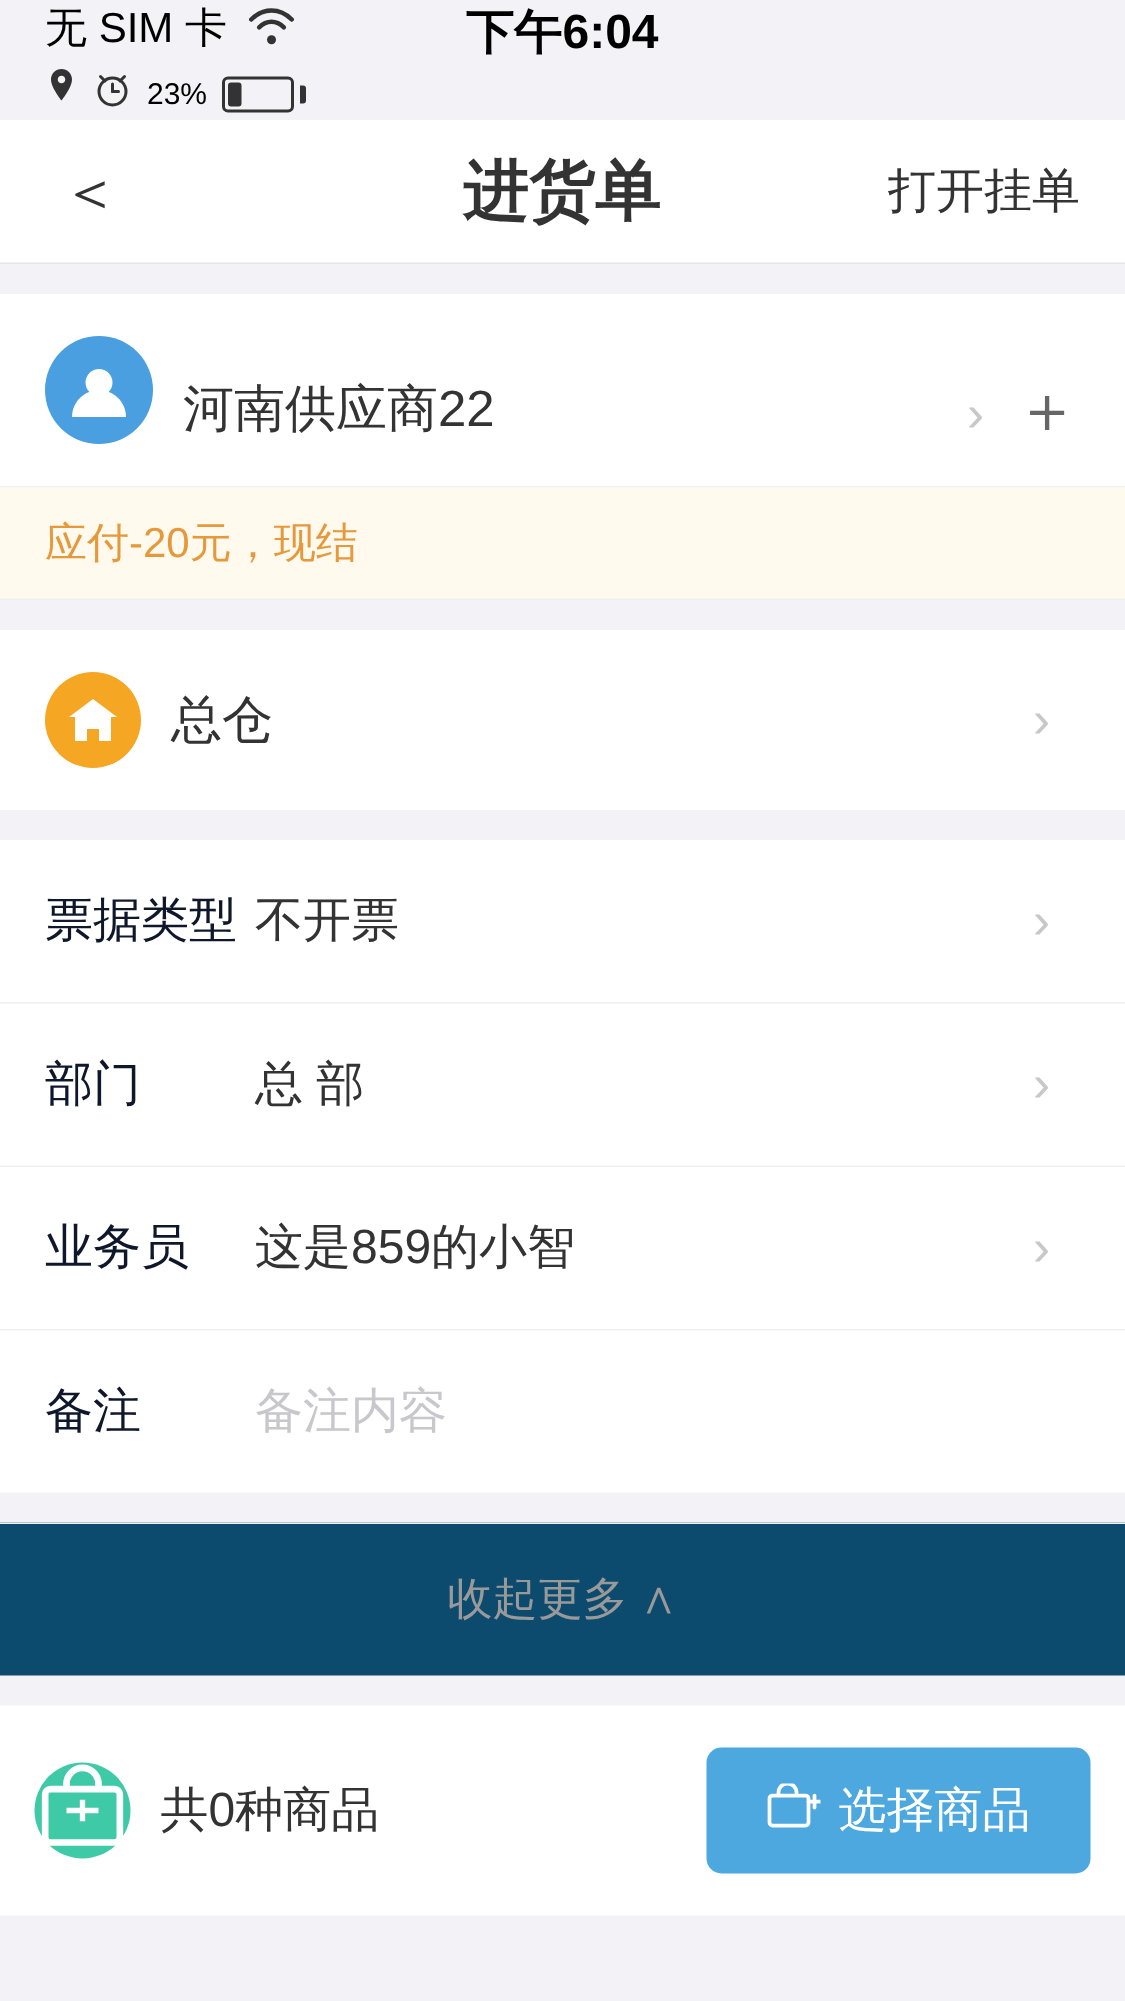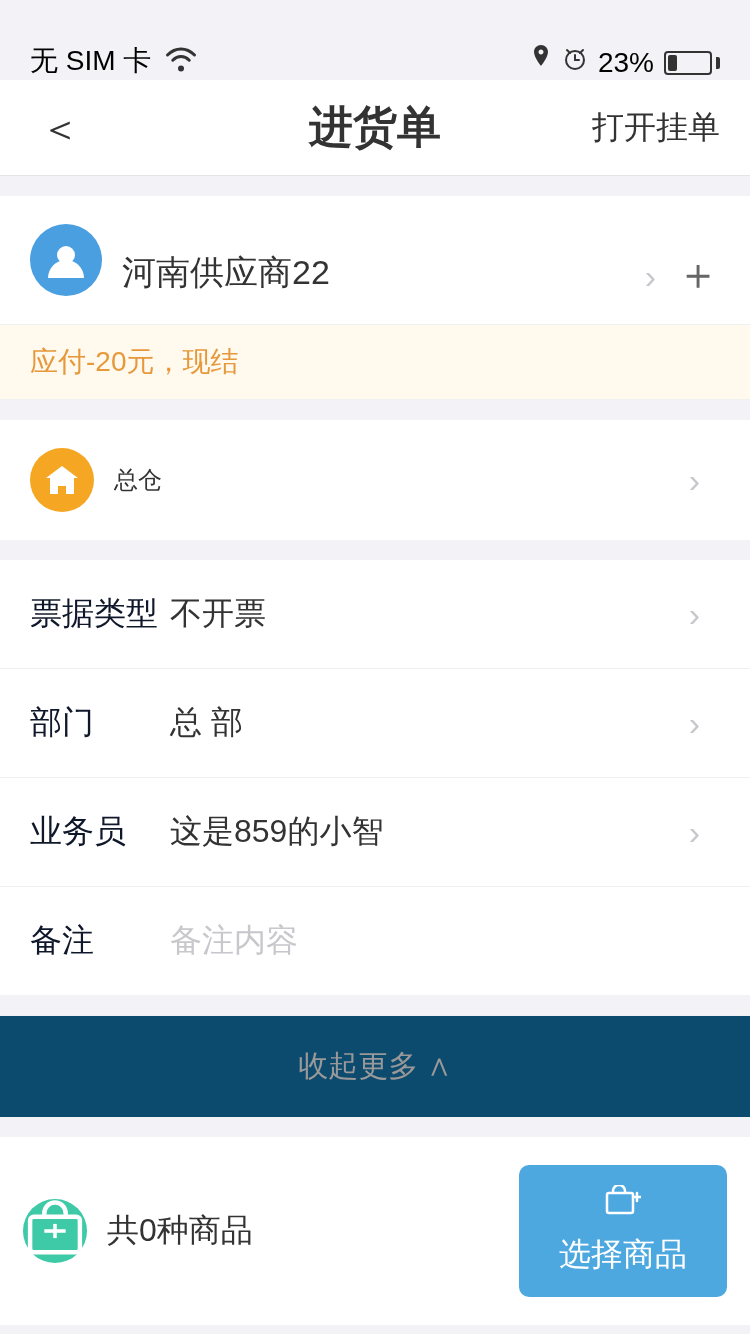--- a/index.html
+++ b/index.html
@@ -11,44 +11,45 @@
       background: #f2f2f7;
       font-size: 32px;
     }
 
     
     .status-bar {
       width: 750px;
       height: 80px;
       background: #f2f2f7;
       display: flex;
-      align-items: flex-end;
+      align-items: flex-start;
       justify-content: space-between;
       padding: 0 30px;
       font-size: 28px;
       font-weight: 500;
+      flex-direction: column;
     }
     .status-left {
       display: flex;
       align-items: center;
       gap: 12px;
       font-size: 28px;
     }
     .status-center {
       font-size: 32px;
       font-weight: 600;
       position: absolute;
       left: 50%;
       transform: translateX(-50%);
     }
     .status-right {
       display: flex;
       align-items: center;
       gap: 10px;
-      font-size: 28px;
+      font-size: 20px;
     }
     .battery-box {
       display: flex;
       align-items: center;
       gap: 4px;
     }
     .battery-rect {
       width: 48px;
       height: 24px;
       border: 2px solid #333;
@@ -183,21 +184,21 @@
       margin-right: 20px;
       flex-shrink: 0;
     }
     .warehouse-icon svg {
       width: 36px;
       height: 36px;
       fill: #fff;
     }
     .warehouse-name {
       flex: 1;
-      font-size: 24px;
+      font-size: 34px;
       color: #333;
     }
 
     .form-section {
       background: #fff;
       margin-top: 20px;
     }
 
     .form-row {
       display: flex;
@@ -266,21 +267,20 @@
       background: #4da8e0;
       color: #fff;
       font-size: 32px;
       padding: 20px 40px;
       border-radius: 10px;
       cursor: pointer;
       display: flex;
       align-items: center;
       gap: 12px;
       border: none;
-      flex-direction: column;
     }
     .select-goods-btn svg {
       width: 36px;
       height: 36px;
       fill: #fff;
     }
 
     .main-content {
       background: #f2f2f7;
       min-height: calc(1334px - 80px - 96px);
@@ -293,20 +293,23 @@
   <div class="status-left">
     <span>无 SIM 卡</span>
 
     <span>
       <svg viewBox="0 0 24 18" width="36" height="28" fill="none" xmlns="http://www.w3.org/2000/svg">
         <path d="M12 14a2 2 0 1 1 0 4 2 2 0 0 1 0-4z" fill="#333"></path>
         <path d="M6.5 10.5C8 9 10 8 12 8s4 1 5.5 2.5" stroke="#333" stroke-width="2" stroke-linecap="round" fill="none"></path>
         <path d="M3 7C5.5 4.5 8.6 3 12 3s6.5 1.5 9 4" stroke="#333" stroke-width="2" stroke-linecap="round" fill="none"></path>
       </svg>
     </span>
+  </div>
+  <div class="status-center">
+    <span>下午6:04</span>
   </div>
   <div class="status-right">
 
     <span>
       <svg width="22" height="28" viewBox="0 0 22 28" fill="#333" xmlns="http://www.w3.org/2000/svg">
         <path d="M11 0C7.1 0 4 3.1 4 7c0 5.3 7 14 7 14s7-8.7 7-14c0-3.9-3.1-7-7-7zm0 9.5c-1.4 0-2.5-1.1-2.5-2.5S9.6 4.5 11 4.5s2.5 1.1 2.5 2.5S12.4 9.5 11 9.5z"></path>
       </svg>
     </span>
 
     <span>

